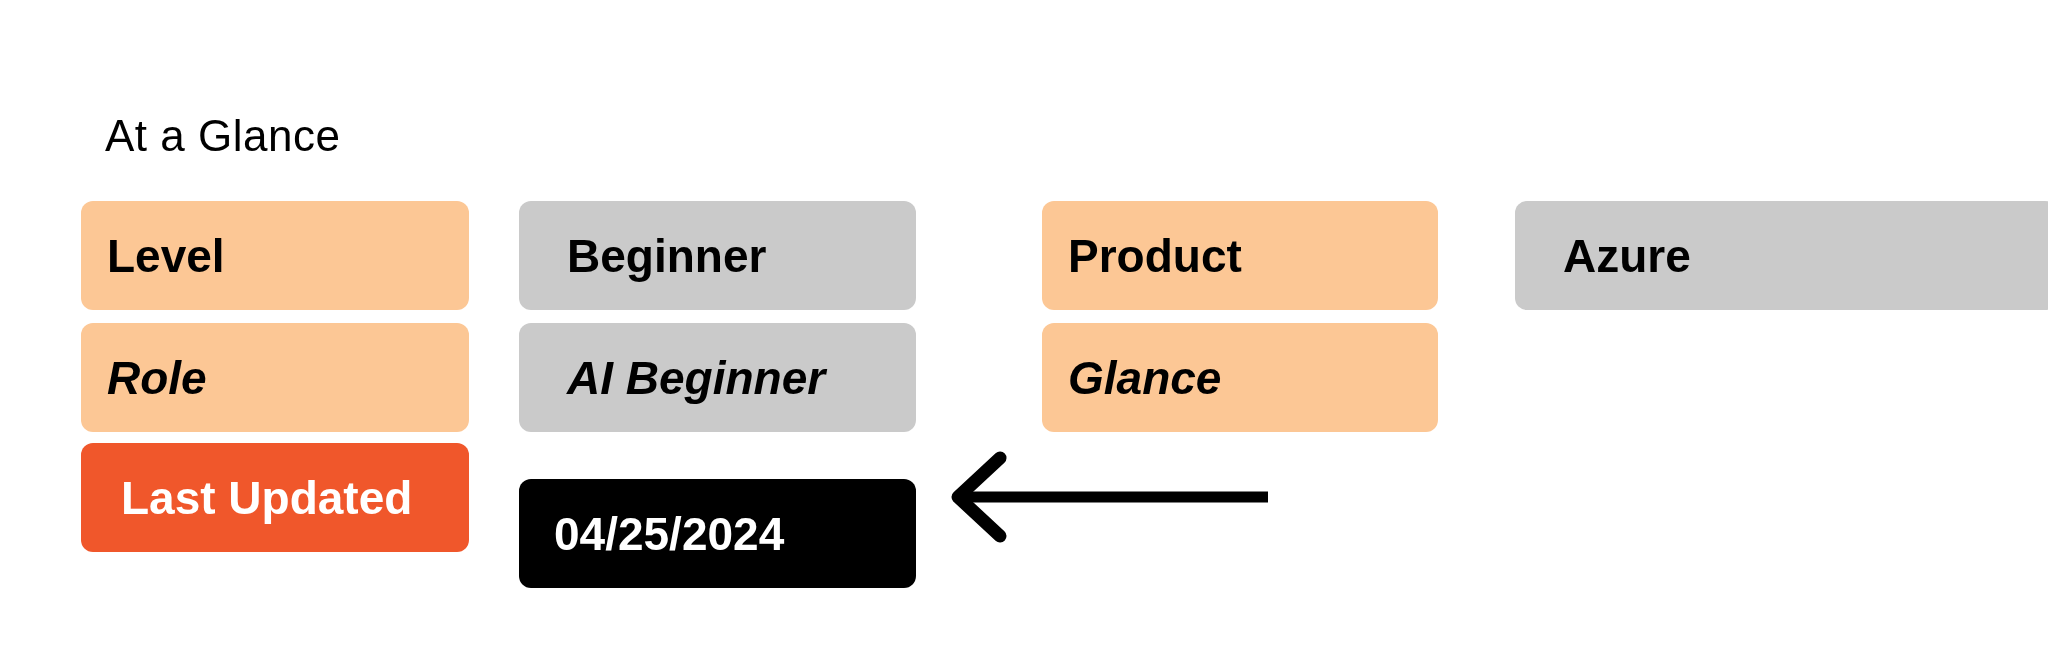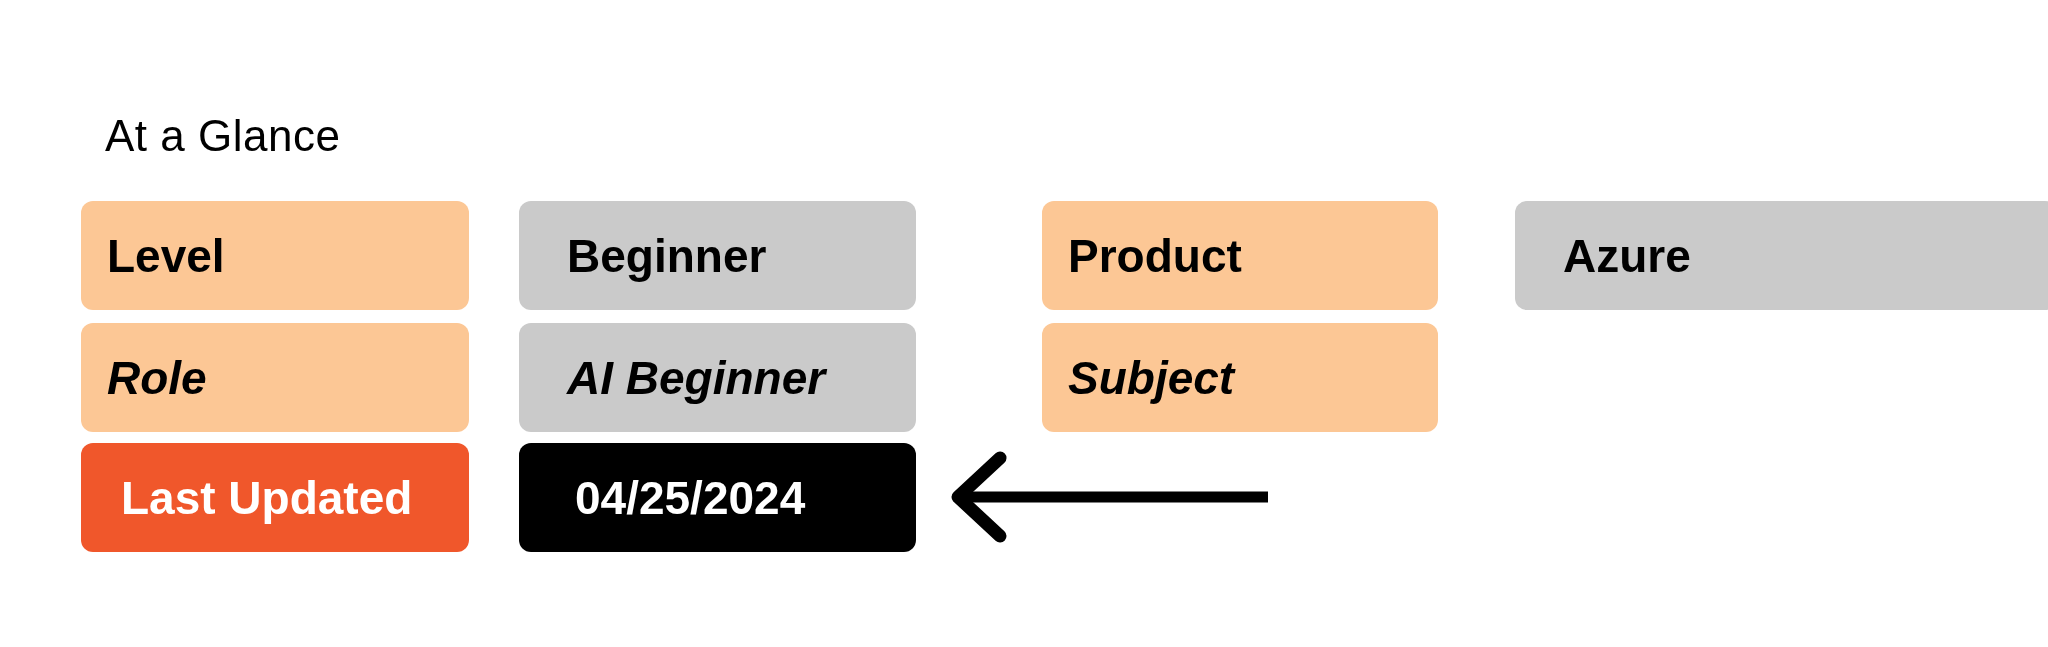--- a/index.html
+++ b/index.html
@@ -33,21 +33,21 @@
     border-radius:12px;
     display:flex;align-items:center;
     font-size:46px;font-weight:700;
     color:var(--text);
     white-space:nowrap;
     box-sizing:border-box;
   }
   .chip-label{background:var(--label-bg);padding-left:26px;}
   .chip-value{background:var(--value-bg);padding-left:48px;}
   .chip-label-hl{background:var(--highlight-label-bg);color:var(--highlight-text);padding-left:40px;}
-  .chip-value-hl{background:var(--highlight-value-bg);color:var(--highlight-text);padding-left:56px;}
+  .chip-value-hl{background:var(--highlight-value-bg);color:var(--highlight-text);padding-left:35px;margin-top:36px;}
   
   .c1{left:81px;width:388px;}
   .c2{left:519px;width:397px;}
   .c3{left:1008px;width:396px;margin-left:34px;}
   .c4{left:1515px;width:542px;}
   
   .r1{top:201px;}
   .r2{top:323px;font-style:italic;}
   .r3{top:443px;}
   .arrow-layer{
@@ -62,21 +62,21 @@
 
   <div class="title">At a Glance</div>
 
   <div class="chip chip-label r1 c1">Level</div>
   <div class="chip chip-value r1 c2">Beginner</div>
   <div class="chip chip-label r1 c3">Product</div>
   <div class="chip chip-value r1 c4">Azure</div>
 
   <div class="chip chip-label r2 c1">Role</div>
   <div class="chip chip-value r2 c2">AI Beginner</div>
-  <div class="chip chip-label r2 c3">Subject</div>
+  <div class="chip chip-label r2 c3">Glance</div>
 
   <div class="chip chip-label-hl r3 c1">Last Updated</div>
   <div class="chip chip-value-hl r3 c2">04/25/2024</div>
 
   <svg class="arrow-layer" viewBox="0 0 2048 647" xmlns="http://www.w3.org/2000/svg" aria-hidden="true">
     <line x1="962" y1="497" x2="1268" y2="497" stroke="#000000" stroke-width="11" stroke-linecap="butt"></line>
     <path d="M1000 458 L958 497 L1000 536" fill="none" stroke="#000000" stroke-width="13" stroke-linecap="round" stroke-linejoin="round"></path>
   </svg>
 
 </div>

